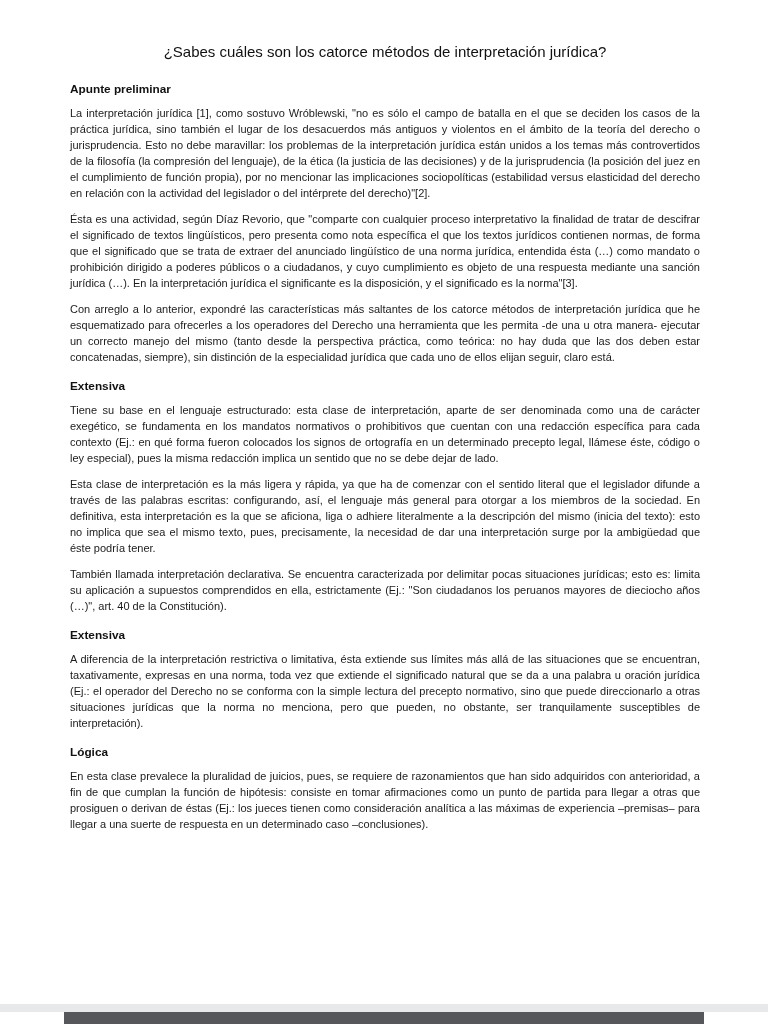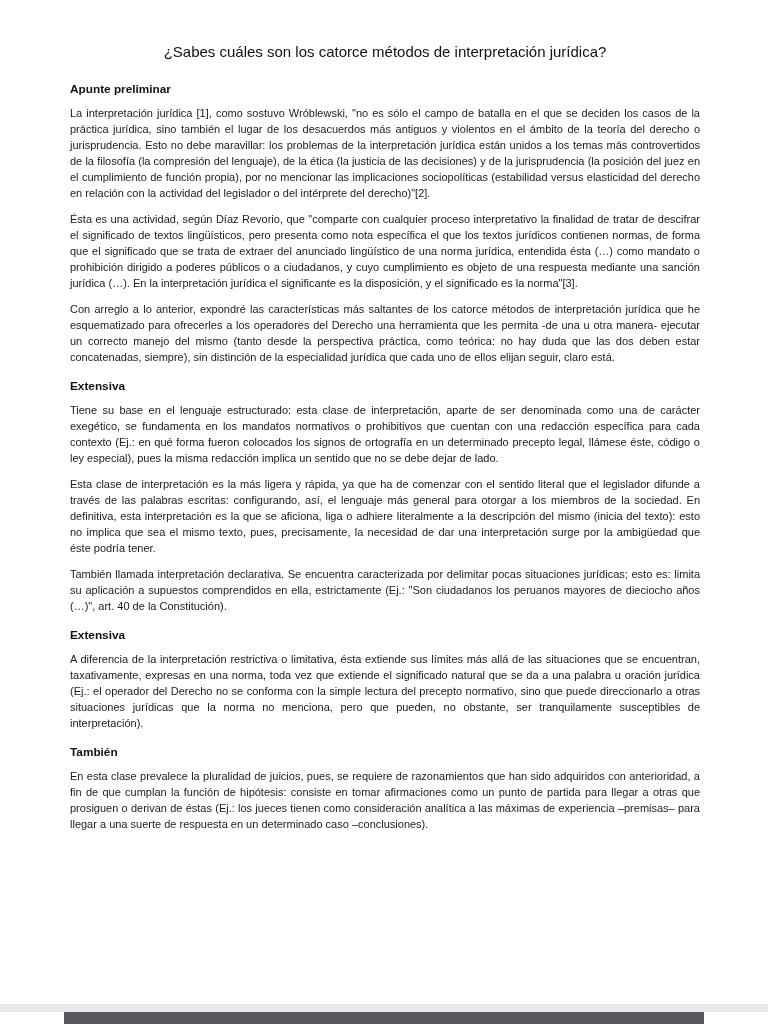--- a/index.html
+++ b/index.html
@@ -72,21 +72,21 @@
 
     <h2 class="section-heading">Extensiva</h2>
     <p class="body-par">Tiene su base en el lenguaje estructurado: esta clase de interpretación, aparte de ser denominada como una de carácter exegético, se fundamenta en los mandatos normativos o prohibitivos que cuentan con una redacción específica para cada contexto (Ej.: en qué forma fueron colocados los signos de ortografía en un determinado precepto legal, llámese éste, código o ley especial), pues la misma redacción implica un sentido que no se debe dejar de lado.</p>
     <p class="body-par">Esta clase de interpretación es la más ligera y rápida, ya que ha de comenzar con el sentido literal que el legislador difunde a través de las palabras escritas: configurando, así, el lenguaje más general para otorgar a los miembros de la sociedad. En definitiva, esta interpretación es la que se aficiona, liga o adhiere literalmente a la descripción del mismo (inicia del texto): esto no implica que sea el mismo texto, pues, precisamente, la necesidad de dar una interpretación surge por la ambigüedad que éste podría tener.</p>
 
     <p class="body-par">También llamada interpretación declarativa. Se encuentra caracterizada por delimitar pocas situaciones jurídicas; esto es: limita su aplicación a supuestos comprendidos en ella, estrictamente (Ej.: "Son ciudadanos los peruanos mayores de dieciocho años (…)", art. 40 de la Constitución).</p>
 
     <h2 class="section-heading">Extensiva</h2>
     <p class="body-par">A diferencia de la interpretación restrictiva o limitativa, ésta extiende sus límites más allá de las situaciones que se encuentran, taxativamente, expresas en una norma, toda vez que extiende el significado natural que se da a  una palabra u oración jurídica (Ej.: el operador del Derecho no se conforma con la simple lectura del precepto normativo, sino que puede direccionarlo a otras situaciones jurídicas que la norma no menciona, pero que pueden, no obstante, ser tranquilamente susceptibles de interpretación).</p>
 
-    <h2 class="section-heading">También</h2>
+    <h2 class="section-heading">Lógica</h2>
     <p class="body-par">En esta clase prevalece la pluralidad de juicios, pues, se requiere de razonamientos que han sido adquiridos con anterioridad, a fin de que cumplan la función de hipótesis: consiste en tomar afirmaciones como un punto de partida para llegar a otras que prosiguen o derivan de éstas (Ej.: los jueces tienen como consideración analítica a las máximas de experiencia –premisas– para llegar a una suerte de respuesta en un determinado caso –conclusiones).</p>
 
   </div>
 
   <div class="page-gap"></div>
   <div class="next-page-edge"></div>
 
 </div>
 
 </body></html>

